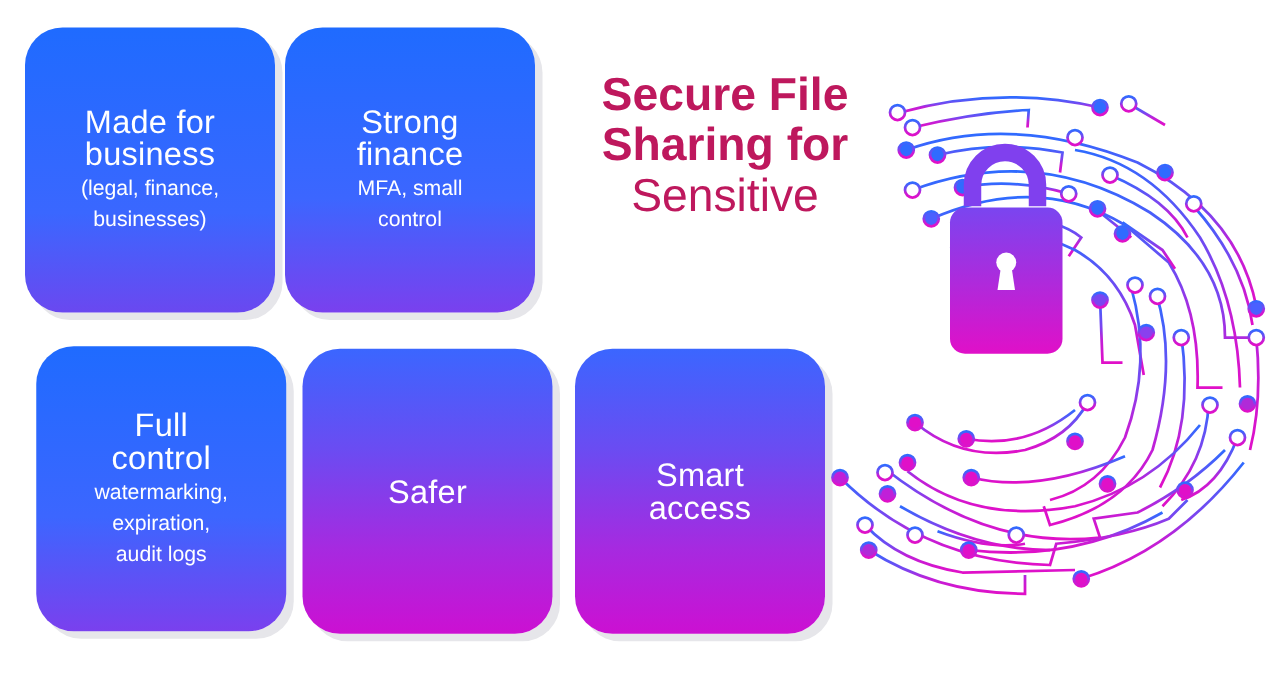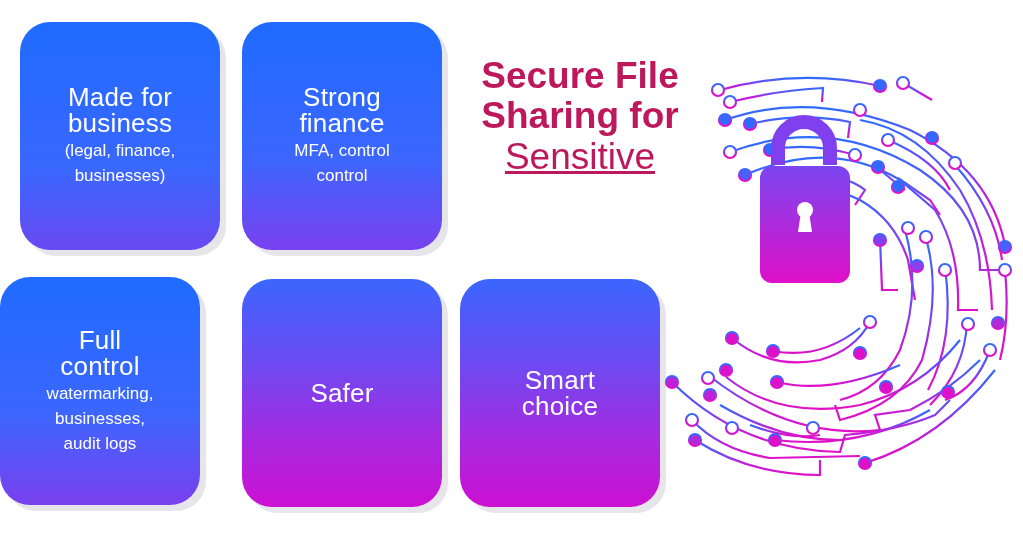--- a/index.html
+++ b/index.html
@@ -23,61 +23,61 @@
   .g-blue { background: linear-gradient(180deg, #1f6bff 0%, #3a67ff 65%, #6a48f0 100%); }
   .g-bluepurple { background: linear-gradient(180deg, #1f6bff 0%, #3c66ff 60%, #7a40ee 100%); }
   .g-purple { background: linear-gradient(180deg, #3b66ff 0%, #6a4cf2 35%, #a62ae0 70%, #cc10d2 100%); }
   .title {
     position: absolute;
     left: 440px; top: 56px; width: 280px;
     text-align: center;
     color: #be185d;
   }
   .title .b { font-weight: 700; font-size: 37px; line-height: 40px; display: block; }
-  .title .r { font-weight: 400; font-size: 37px; line-height: 42px; display: block; text-decoration: underline; }
+  .title .r { font-weight: 400; font-size: 37px; line-height: 42px; display: block; }
   .graphic { position: absolute; left: 660px; top: 60px; width: 363px; height: 440px; }
 </style>
 </head>
 <body>
 
 <div class="card g-blue" style="left:20px; top:22px;">
   <div class="h">Made for</div>
   <div class="h">business</div>
   <div class="s">
     <div>(legal, finance,</div>
     <div>businesses)</div>
   </div>
 </div>
 
-<div class="card g-bluepurple" style="left:242px; top:22px;">
+<div class="card g-bluepurple" style="left:228px; top:22px;">
   <div class="h">Strong</div>
   <div class="h">finance</div>
   <div class="s">
-    <div>MFA, control</div>
+    <div>MFA, small</div>
     <div>control</div>
   </div>
 </div>
 
-<div class="card g-bluepurple" style="left:0; top:277px;">
+<div class="card g-bluepurple" style="left:29px; top:277px;">
   <div class="h">Full</div>
   <div class="h">control</div>
   <div class="s">
     <div>watermarking,</div>
-    <div>businesses,</div>
+    <div>expiration,</div>
     <div>audit logs</div>
   </div>
 </div>
 
 <div class="card g-purple" style="left:242px; top:279px;gap:28px;">
   <div class="h">Safer</div>
 </div>
 
 <div class="card g-purple" style="left:460px; top:279px;">
   <div class="h">Smart</div>
-  <div class="h">choice</div>
+  <div class="h">access</div>
 </div>
 
 <div class="title">
   <span class="b">Secure File</span>
   <span class="b">Sharing for</span>
   <span class="r">Sensitive</span>
 </div>
 
 <svg class="graphic" viewBox="0 0 363 440">
   <defs>

